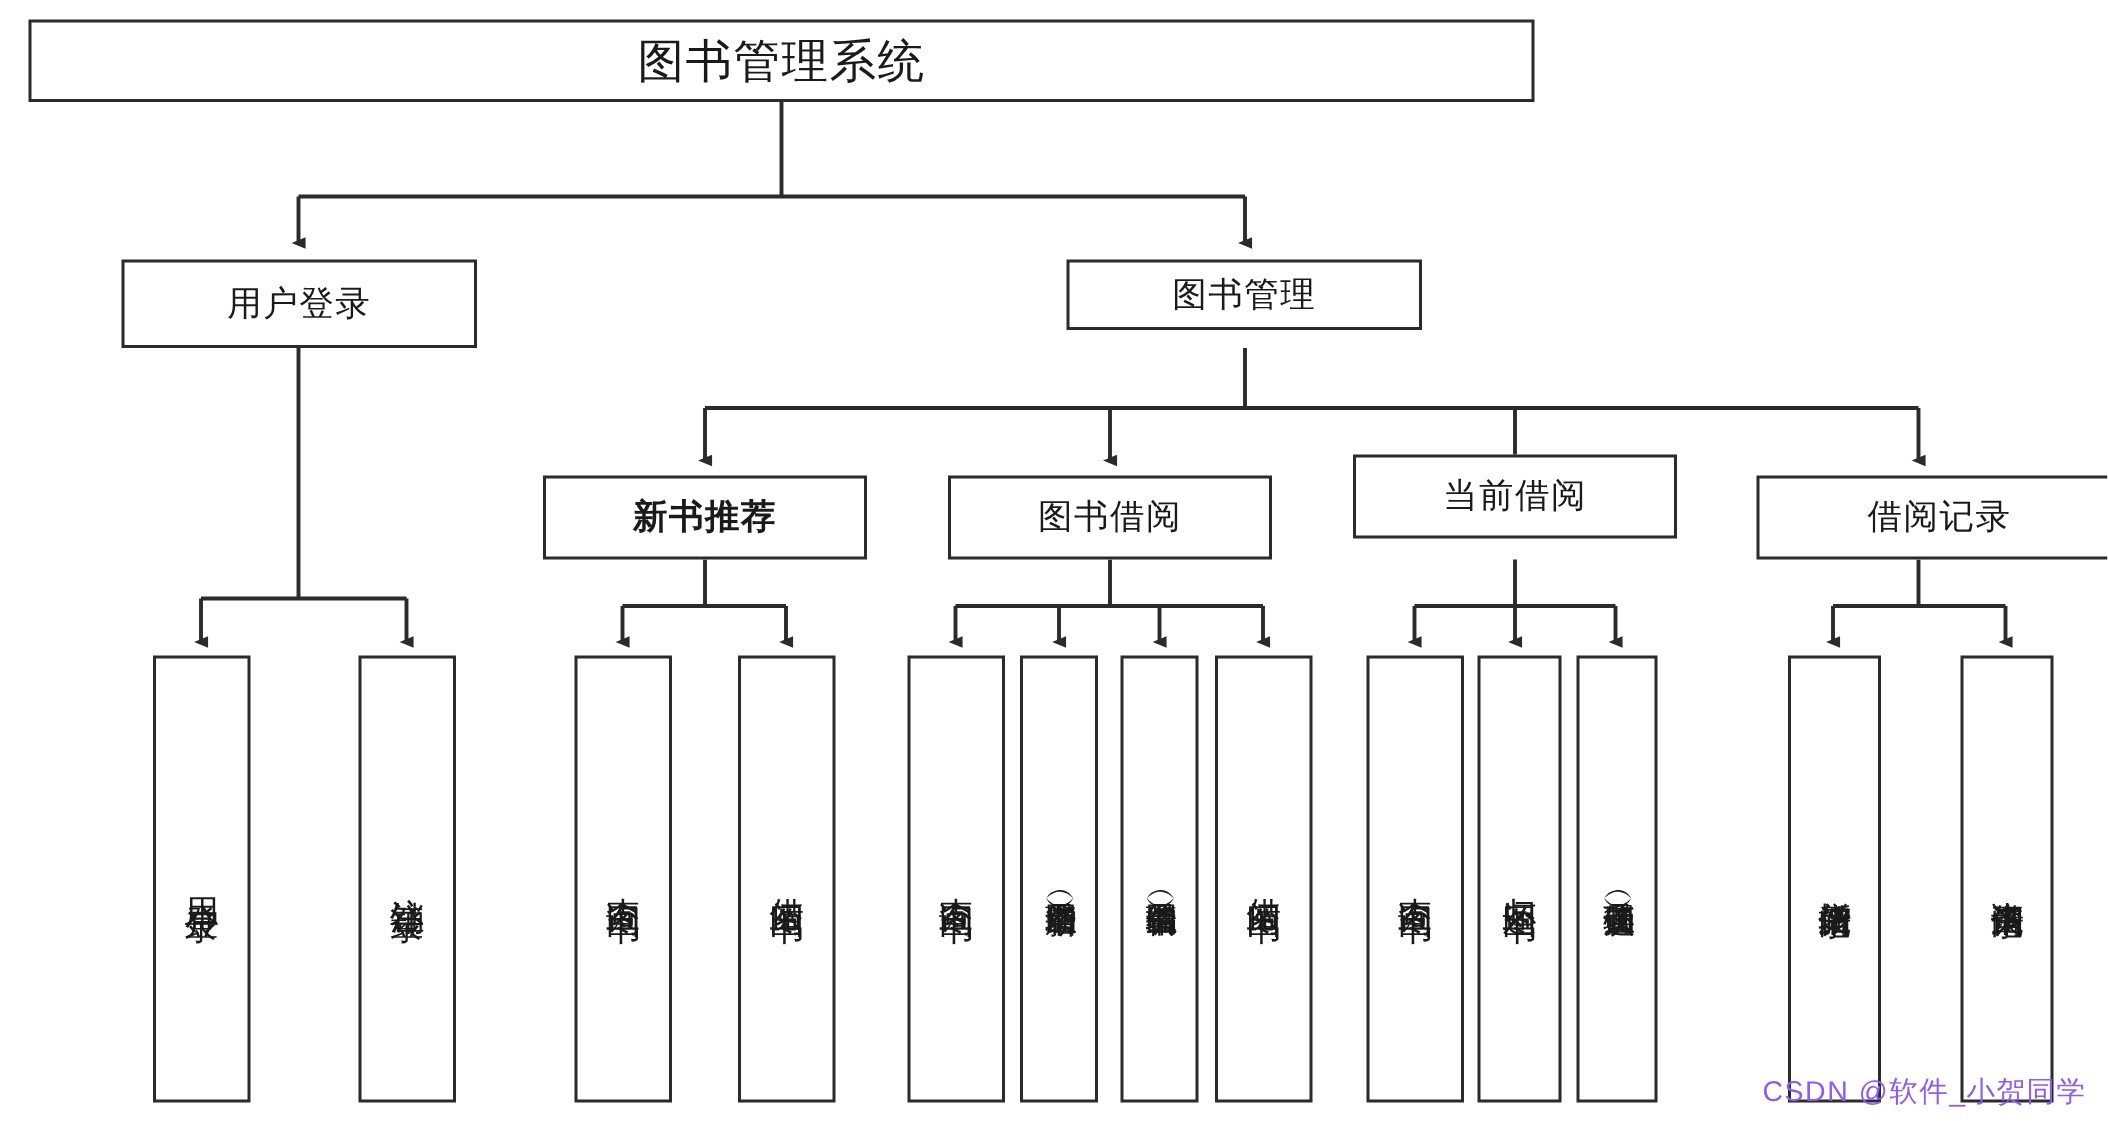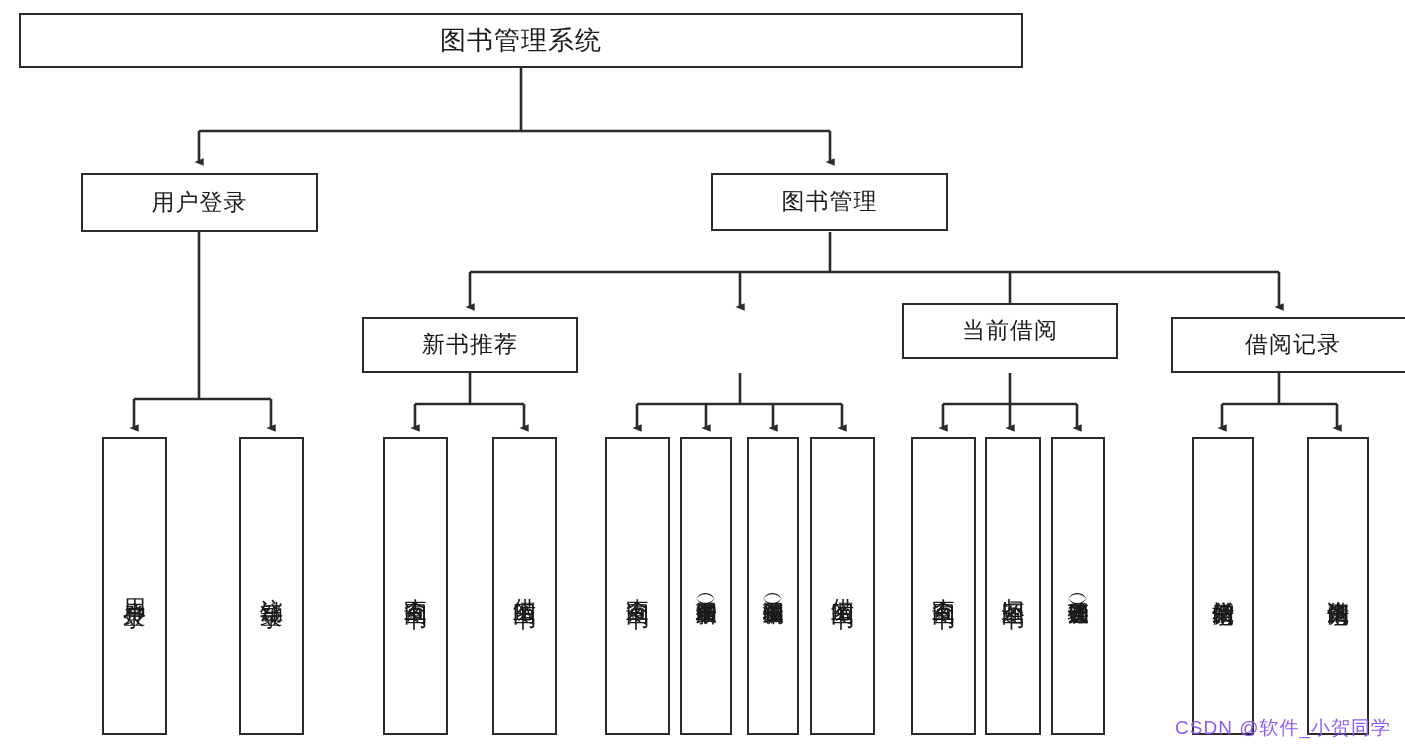--- a/index.html
+++ b/index.html
@@ -34,21 +34,21 @@
     align-items: center;
     justify-content: center;
     color: #1a1a1a;
   }
   .node.horiz {
     font-size: 23px;
     letter-spacing: 1px;
     line-height: 1.2;
   }
   .node.root {
-    font-size: 26px;
+    font-size: 31px;
   }
   .node.leaf {
     align-items: flex-start;
     justify-content: center;
     padding-top: 0;
   }
   .vlabel {
     writing-mode: vertical-rl;
     text-orientation: upright;
     font-size: 23px;
@@ -130,28 +130,31 @@
   </svg>
 
   <div class="node horiz root" style="left:19px; top:13px; width:1004px; height:55px;">
     <span>图书管理系统</span>
   </div>
 
   <div class="node horiz" style="left:81px; top:173px; width:237px; height:59px;">
     <span>用户登录</span>
   </div>
 
-  <div class="node horiz" style="left:711px; top:173px; width:237px; height:58px;">
+  <div class="node horiz" style="left:711px; top:173px; width:237px; height:47px;">
     <span>图书管理</span>
   </div>
 
-  <div class="node horiz" style="left:362px; top:317px; width:216px; height:56px;">
+  <div class="node horiz" style="left:362px; top:317px; width:216px; height:56px;font-weight:bold;">
     <span>新书推荐</span>
   </div>
 
+  <div class="node horiz" style="left:632px; top:317px; width:216px; height:56px;">
+    <span>图书借阅</span>
+  </div>
 
   <div class="node horiz" style="left:902px; top:303px; width:216px; height:56px;">
     <span>当前借阅</span>
   </div>
 
   <div class="node horiz" style="left:1171px; top:317px; width:244px; height:56px;">
     <span>借阅记录</span>
   </div>
 
   <div class="node leaf" style="left:102px; top:437px; width:65px; height:298px;">

